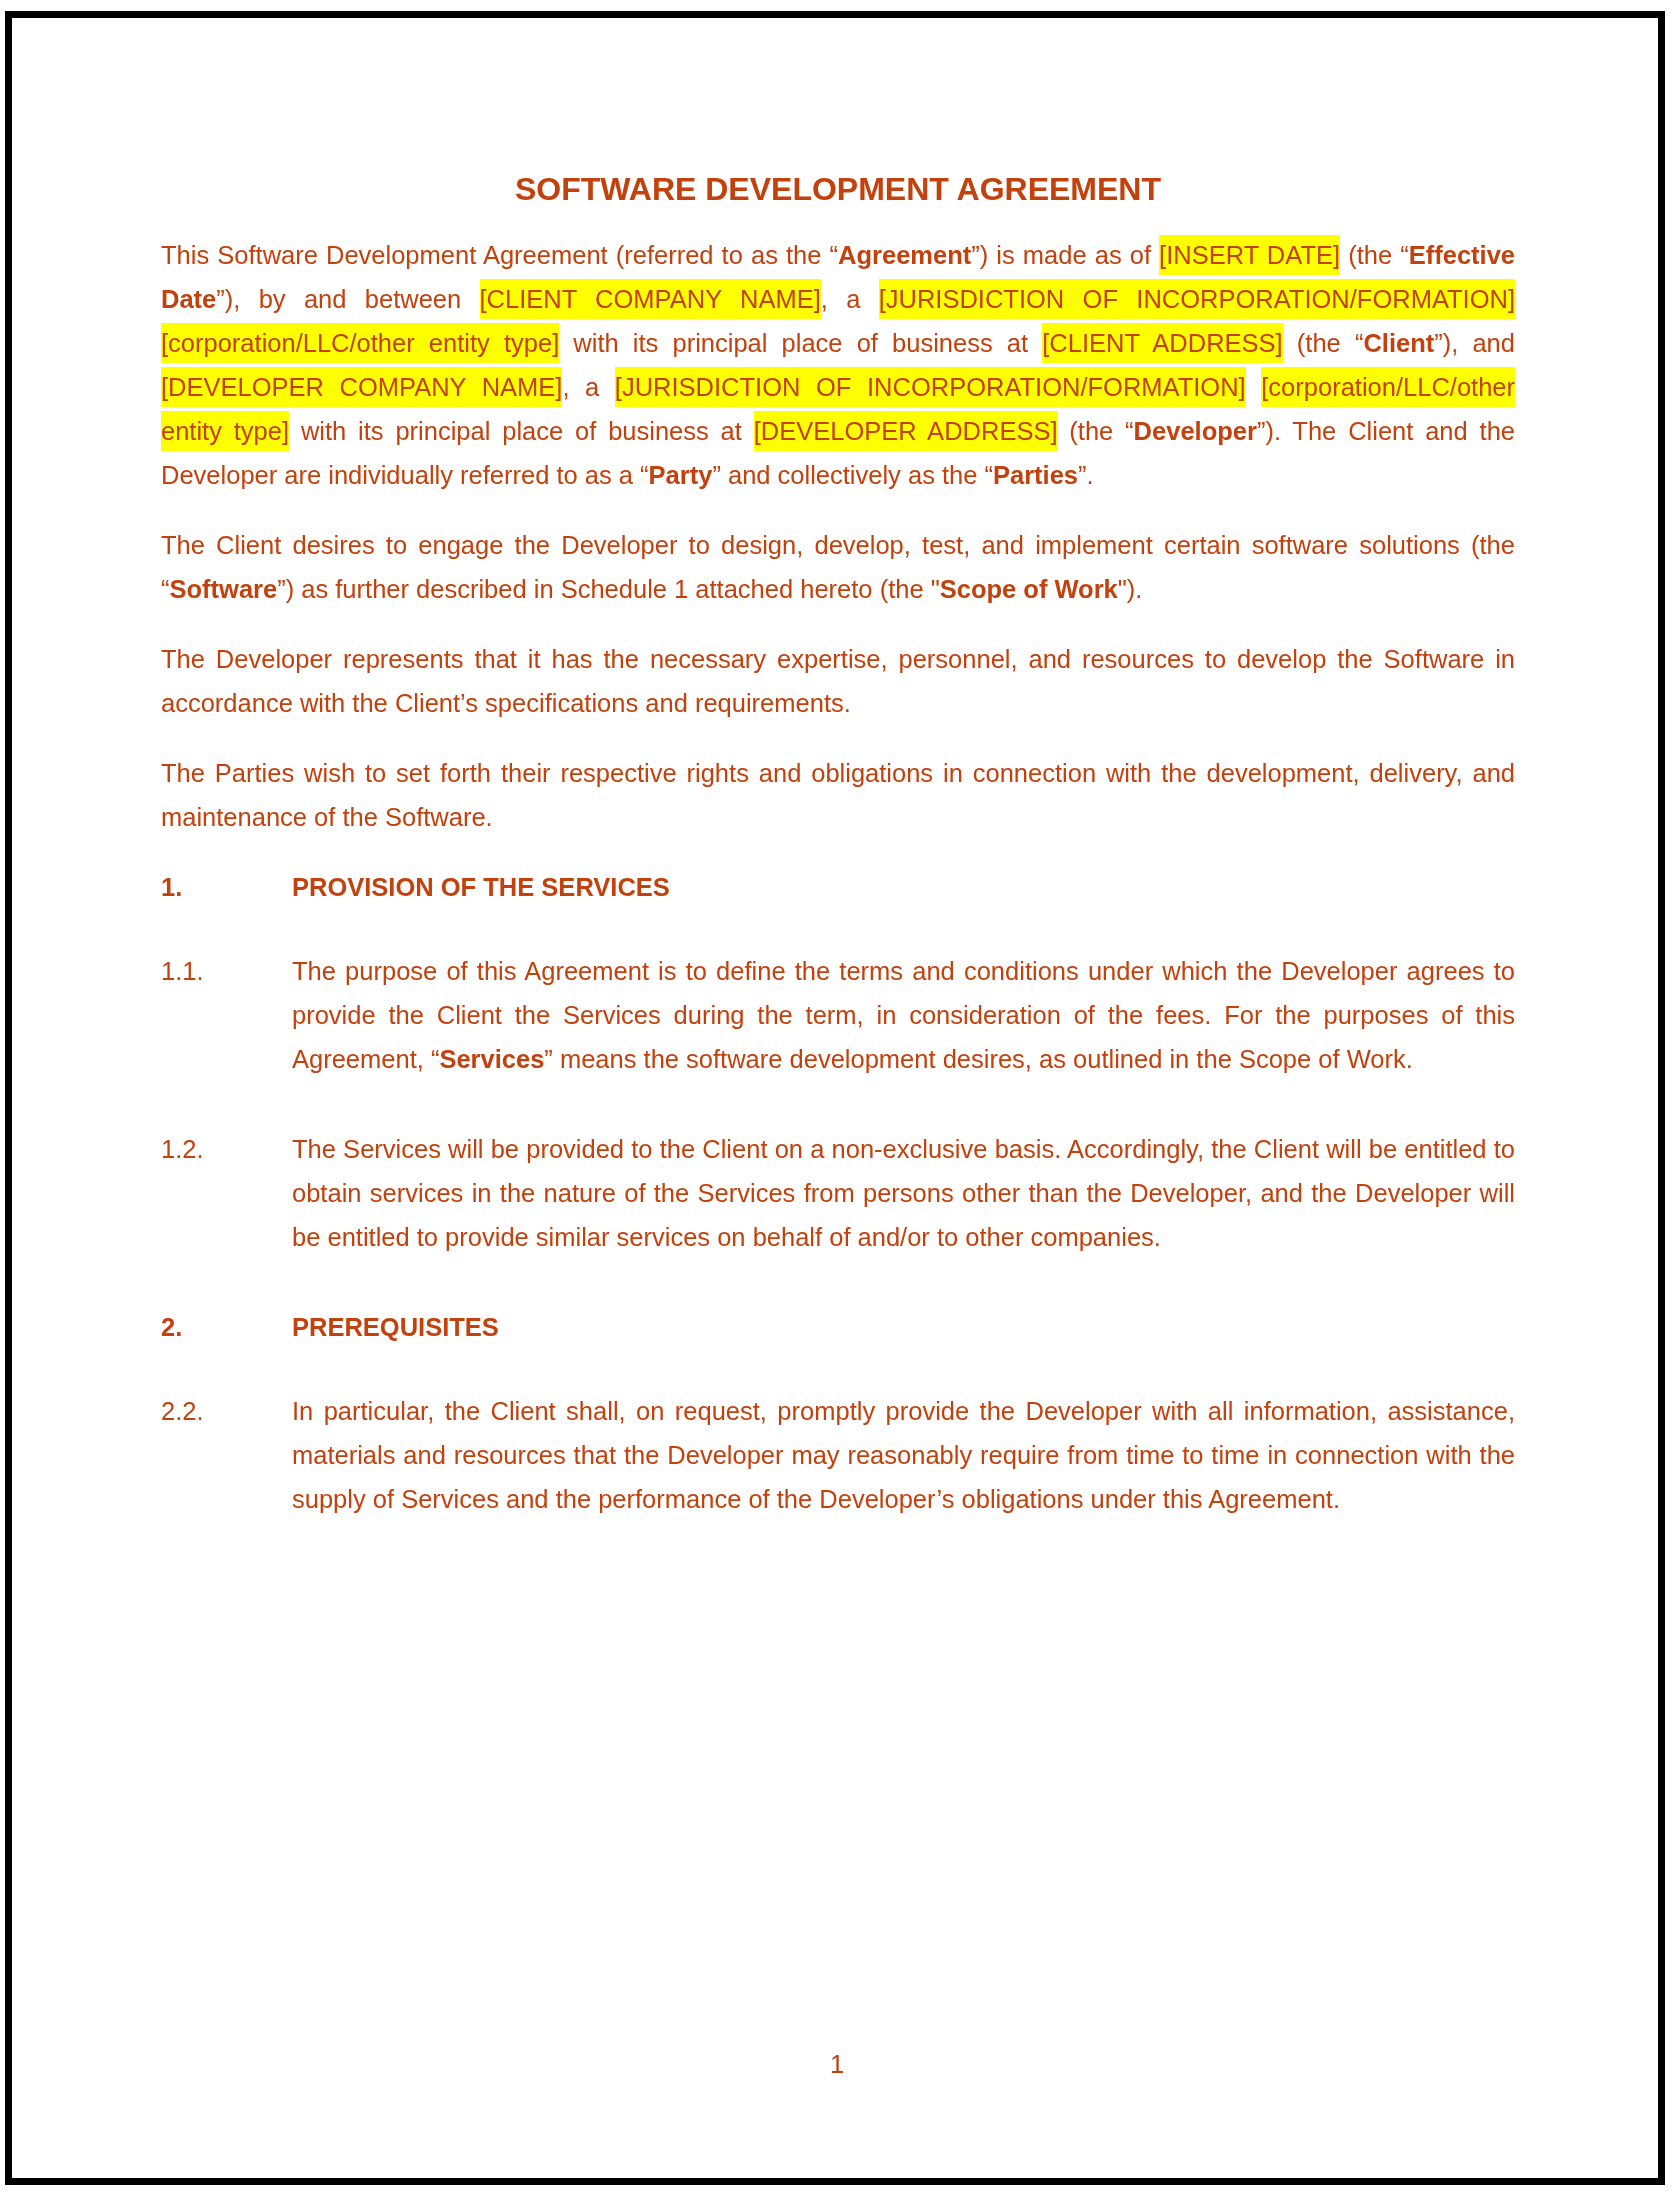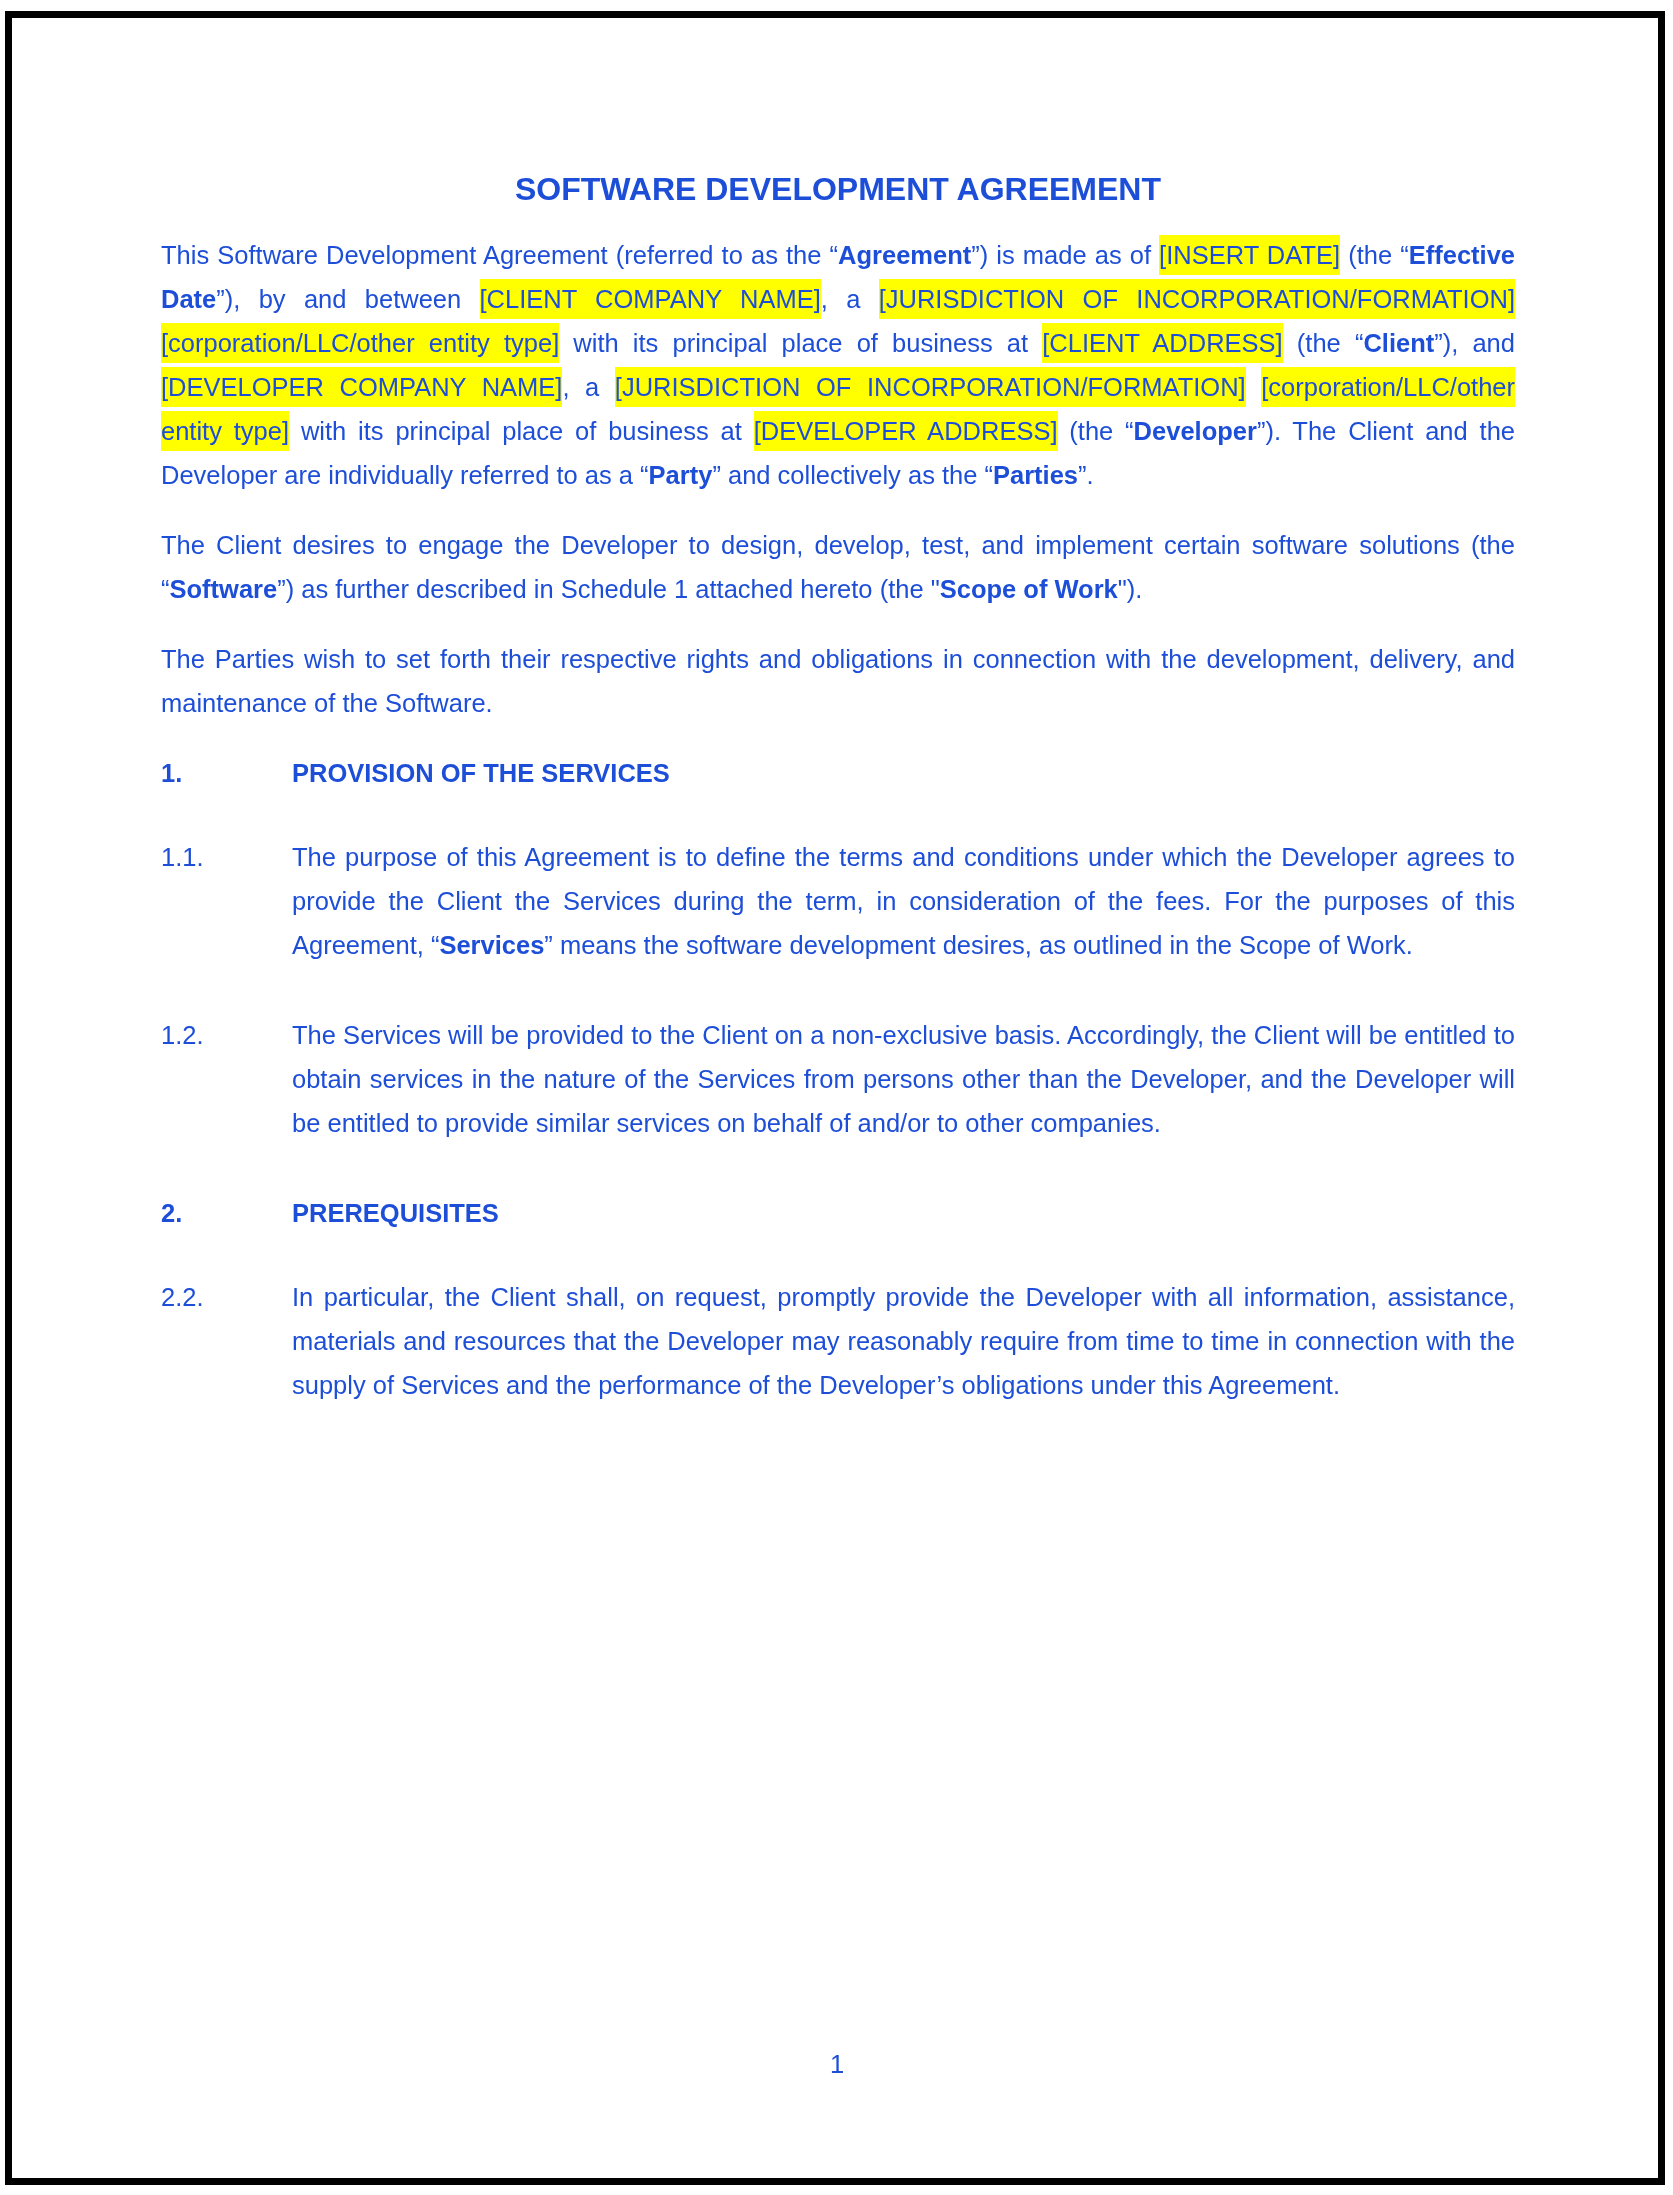--- a/index.html
+++ b/index.html
@@ -5,21 +5,21 @@
   html, body {
     margin: 0;
     padding: 0;
     background: #ffffff;
   }
   .page {
     position: relative;
     width: 1674px;
     height: 2195px;
     background: #ffffff;
-    color: #1d4ed8;
+    color: #c2410c;
     font-family: "Liberation Sans", sans-serif;
     overflow: hidden;
   }
   .frame {
     position: absolute;
     left: 5.3px;
     top: 11.4px;
     right: 8.8px;
     bottom: 9.7px;
     border: 7px solid #000000;
@@ -83,20 +83,21 @@
 
 <div class="page">
   <div class="frame"></div>
 
   <div class="content">
 
     <div class="title">SOFTWARE DEVELOPMENT AGREEMENT</div>
 
     <p class="para"><span>This Software Development Agreement (referred to as the “</span><span class="b">Agreement</span><span>”) is made as of </span><span class="hl" style="background-color: rgb(255, 255, 0);">[INSERT DATE]</span><span> (the “</span><span class="b">Effective Date</span><span>”), by and between </span><span class="hl" style="background-color: rgb(255, 255, 0);">[CLIENT COMPANY NAME]</span><span>, a </span><span class="hl" style="background-color: rgb(255, 255, 0);">[JURISDICTION OF INCORPORATION/FORMATION]</span><span> </span><span class="hl" style="background-color: rgb(255, 255, 0);">[corporation/LLC/other entity type]</span><span> with its principal place of business at </span><span class="hl" style="background-color: rgb(255, 255, 0);">[CLIENT ADDRESS]</span><span> (the “</span><span class="b">Client</span><span>”), and </span><span class="hl" style="background-color: rgb(255, 255, 0);">[DEVELOPER COMPANY NAME]</span><span>, a </span><span class="hl" style="background-color: rgb(255, 255, 0);">[JURISDICTION OF INCORPORATION/FORMATION]</span><span> </span><span class="hl" style="background-color: rgb(255, 255, 0);">[corporation/LLC/other entity type]</span><span> with its principal place of business at </span><span class="hl" style="background-color: rgb(255, 255, 0);">[DEVELOPER ADDRESS]</span><span> (the “</span><span class="b">Developer</span><span>”). The Client and the Developer are individually referred to as a “</span><span class="b">Party</span><span>” and collectively as the “</span><span class="b">Parties</span><span>”.</span></p>
     <p class="para"><span>The Client desires to engage the Developer to design, develop, test, and implement certain software solutions (the “</span><span class="b">Software</span><span>”) as further described in Schedule 1 attached hereto (the "</span><span class="b">Scope of Work</span><span>").</span></p>
+    <p class="para"><span>The Developer represents that it has the necessary expertise, personnel, and resources to develop the Software in accordance with the Client’s specifications and requirements.</span></p>
     <p class="para"><span>The Parties wish to set forth their respective rights and obligations in connection with the development, delivery, and maintenance of the Software.</span></p>
 
     <div class="numblock heading">
       <span class="num">1.</span>
       <span class="htext">PROVISION OF THE SERVICES</span>
     </div>
 
     <div class="numblock">
       <span class="num">1.1.</span>
       <span class="btext"><span>The purpose of this Agreement is to define the terms and conditions under which the Developer agrees to provide the Client the Services during the term, in consideration of the fees. For the purposes of this Agreement, “</span><span class="b">Services</span><span>” means the software development desires, as outlined in the Scope of Work.</span></span>

